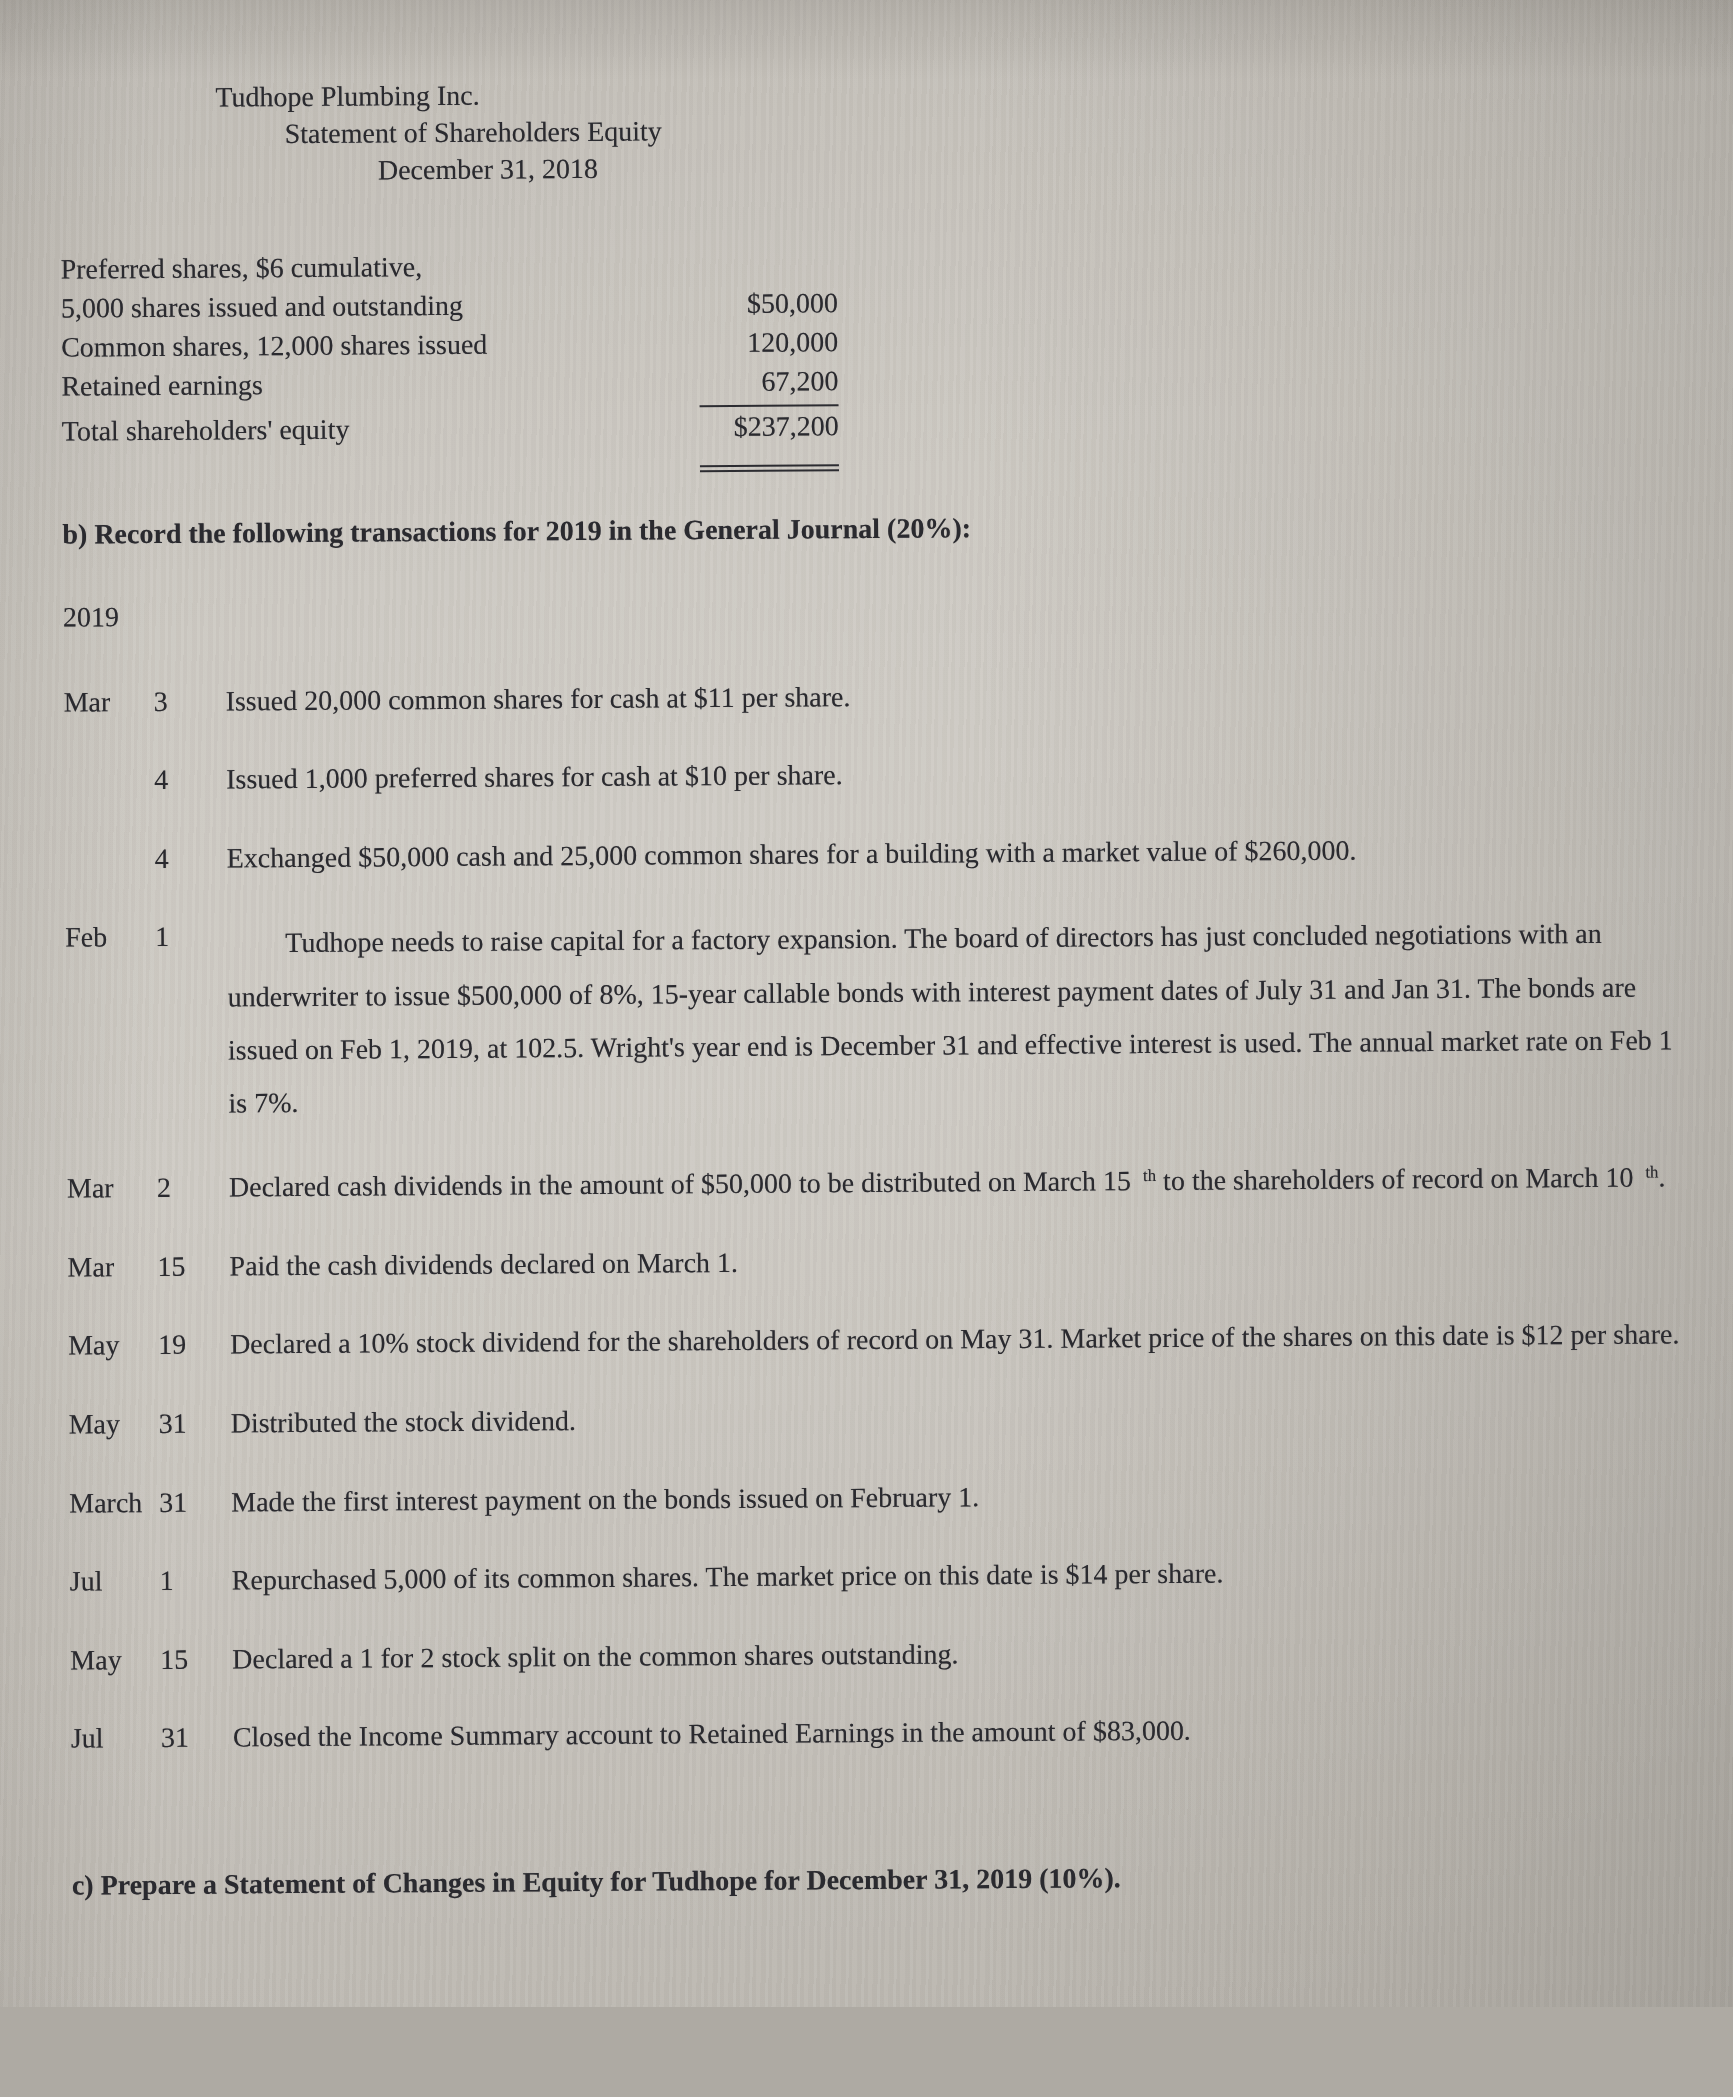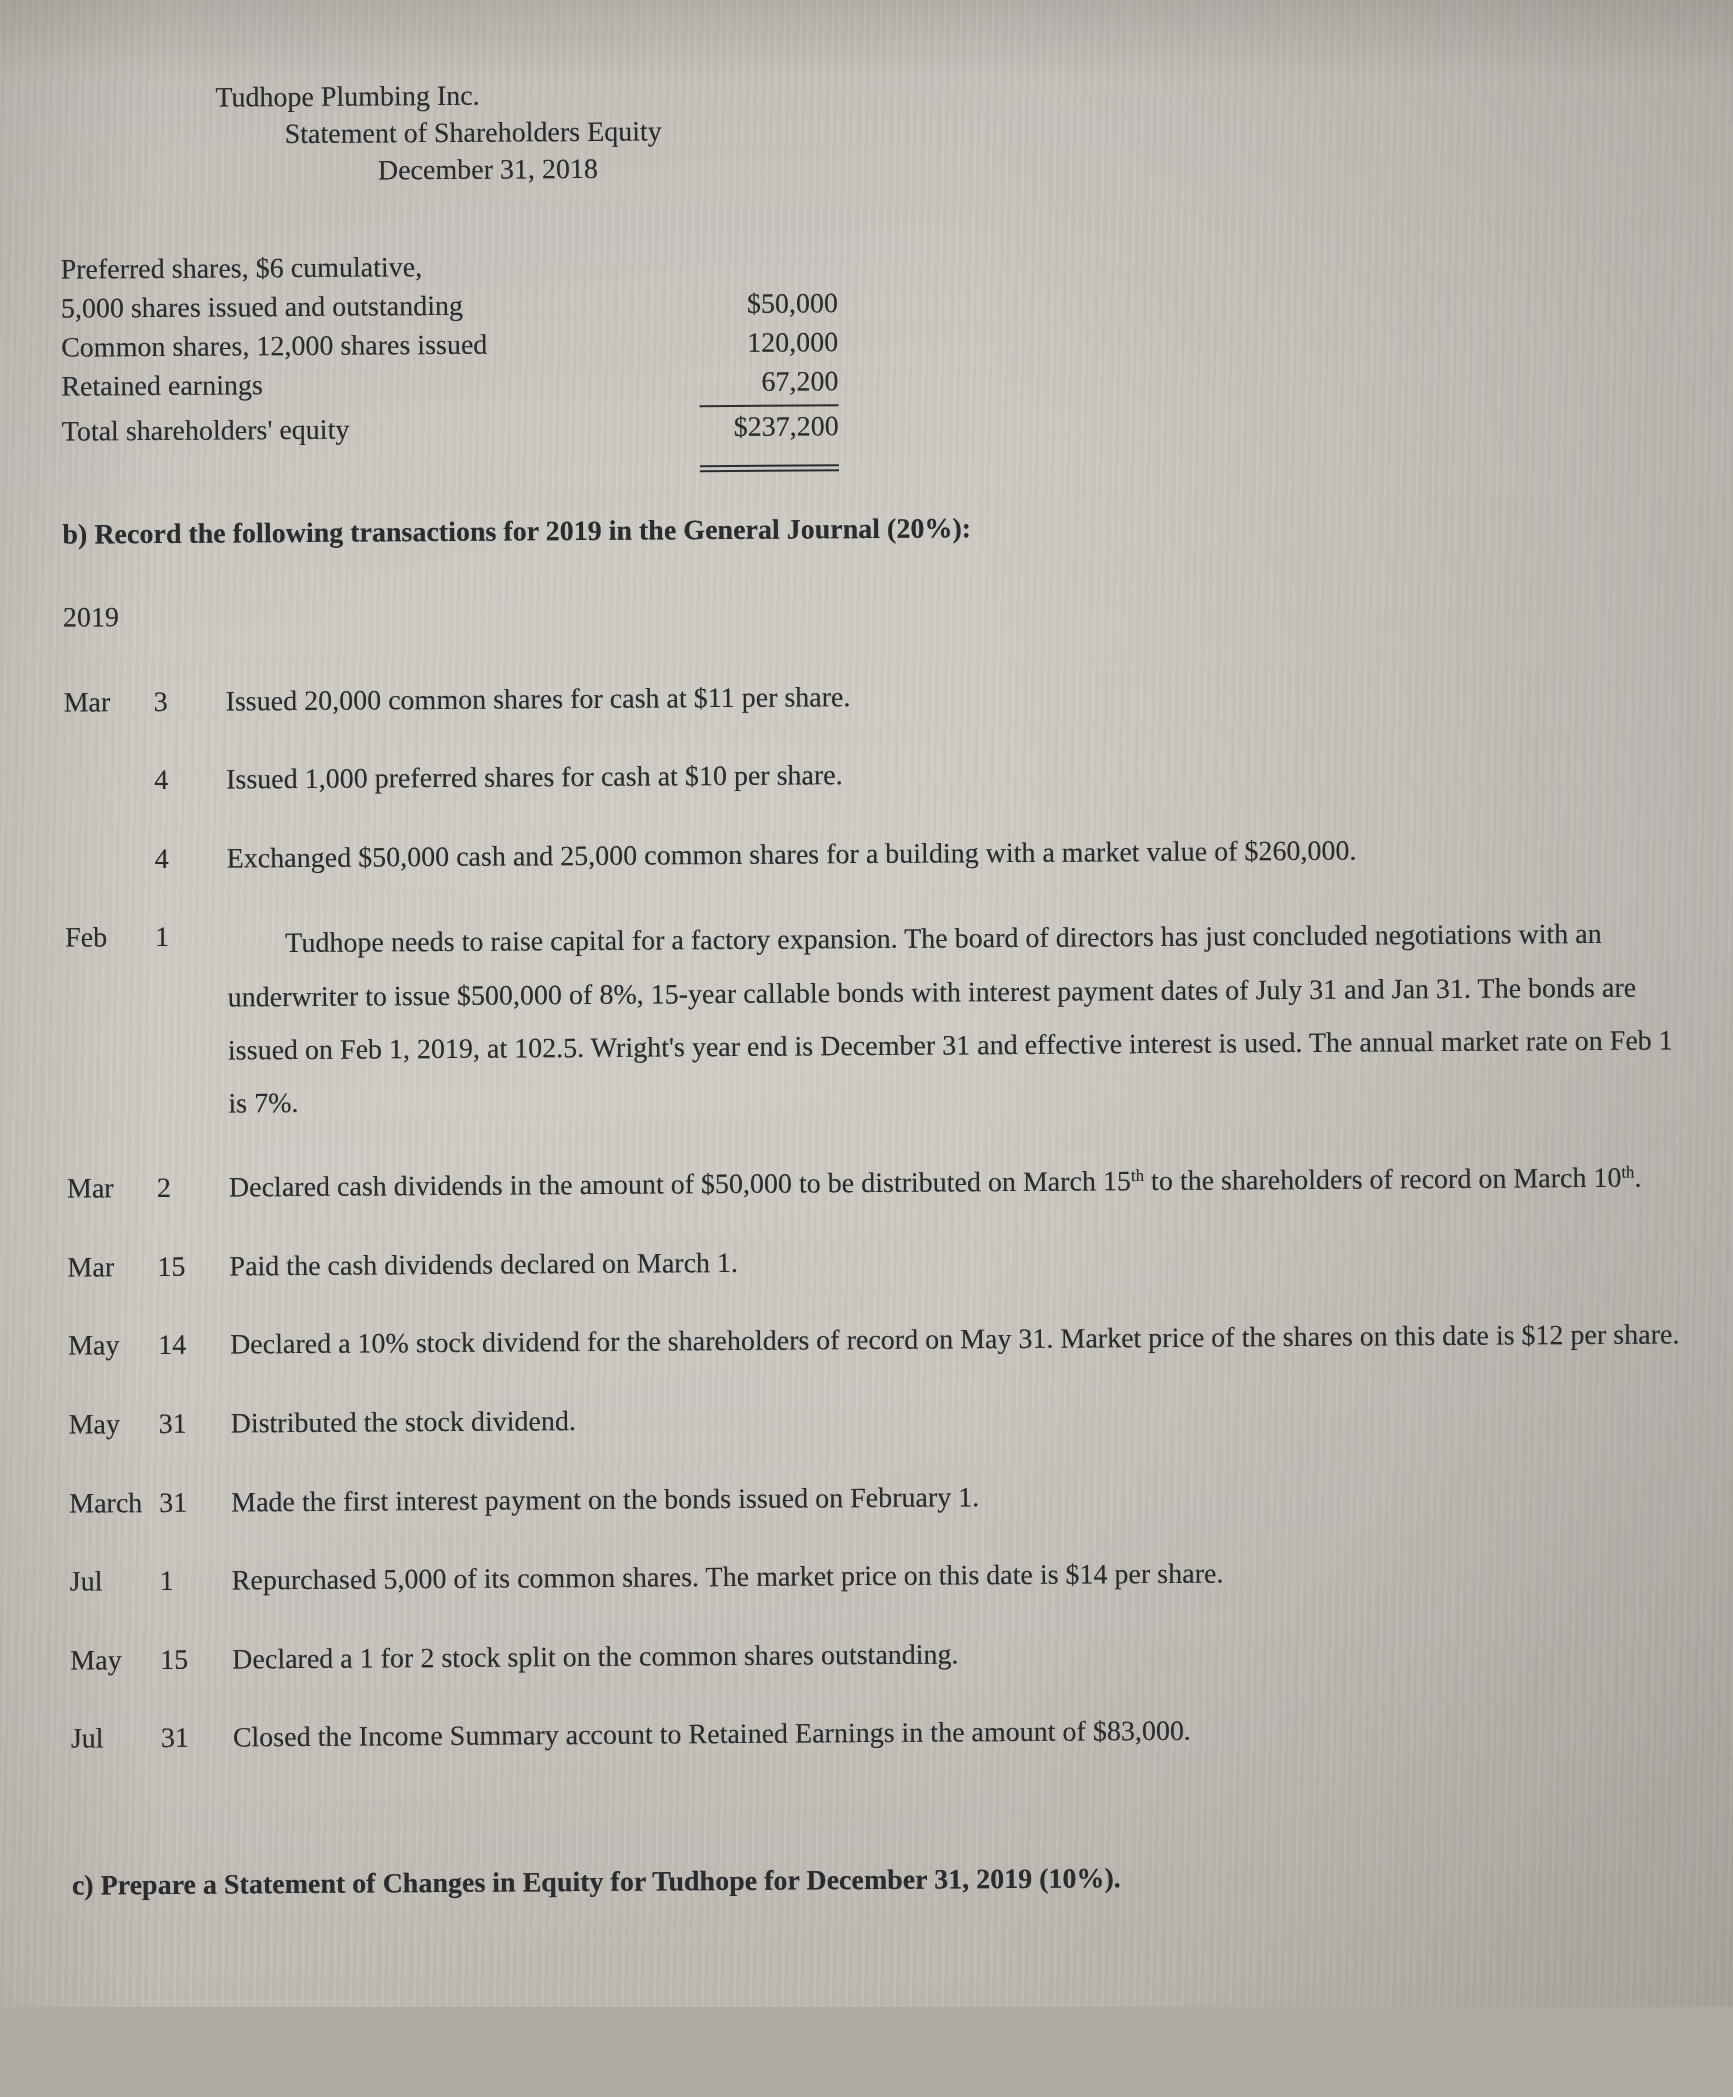--- a/index.html
+++ b/index.html
@@ -53,21 +53,21 @@
 
   .bold-line { font-weight: bold; margin: 42px 0 0 0; }
   .year { margin: 51px 0 0 0; }
 
   .journal { margin-top: 49px; }
   .jrow { display: flex; line-height: 1.45; margin-bottom: 38px; }
   .jmonth { flex: none; width: 90px; }
   .jday { flex: none; width: 72px; }
   .jtext { flex: 1; max-width: 1462px; }
   .jrow.feb .jtext { text-indent: 58px; line-height: 1.9; }
-  sup { font-size: 60%; line-height: 0; vertical-align: 9.2px; }
+  sup { font-size: 60%; line-height: 0; vertical-align: 9.2px; margin-left: 12px; }
 
   .partc { margin-top: 110px; }
 </style>
 </head>
 <body>
 
 <div class="paper">
   <div class="content">
 
     <header class="doc-header">
@@ -136,21 +136,21 @@
       </div>
 
       <div class="jrow">
         <span class="jmonth">Mar</span>
         <span class="jday">15</span>
         <span class="jtext">Paid the cash dividends declared on March 1.</span>
       </div>
 
       <div class="jrow">
         <span class="jmonth">May</span>
-        <span class="jday">14</span>
+        <span class="jday">19</span>
         <span class="jtext">Declared a 10% stock dividend for the shareholders of record on May 31. Market price of the shares on this date is $12 per share.</span>
       </div>
 
       <div class="jrow">
         <span class="jmonth">May</span>
         <span class="jday">31</span>
         <span class="jtext">Distributed the stock dividend.</span>
       </div>
 
       <div class="jrow">

